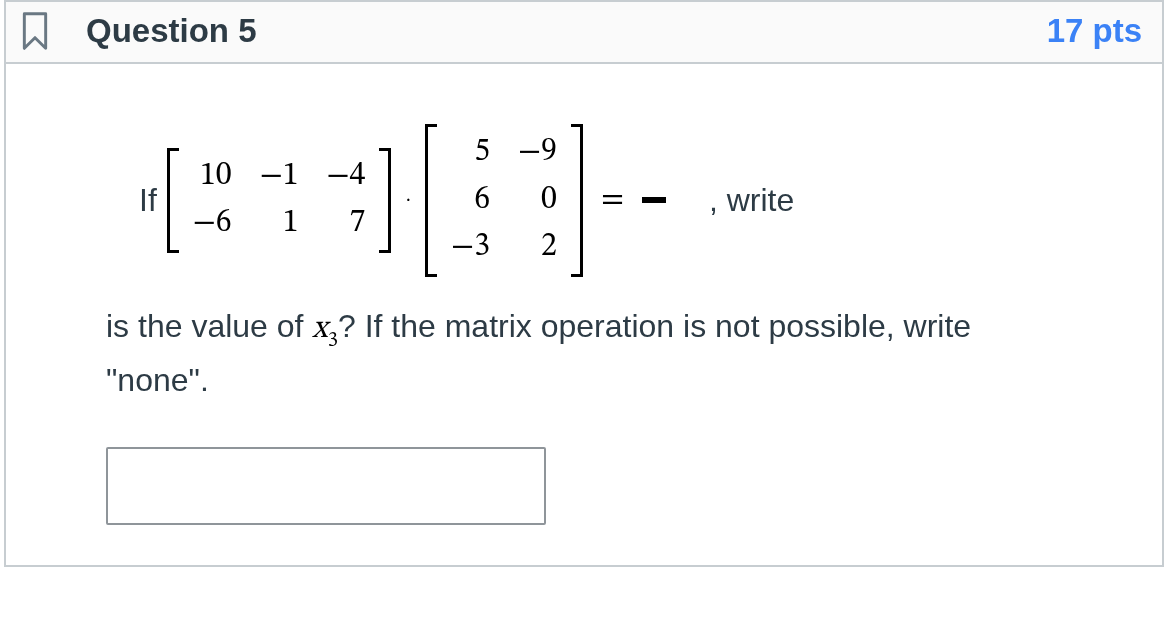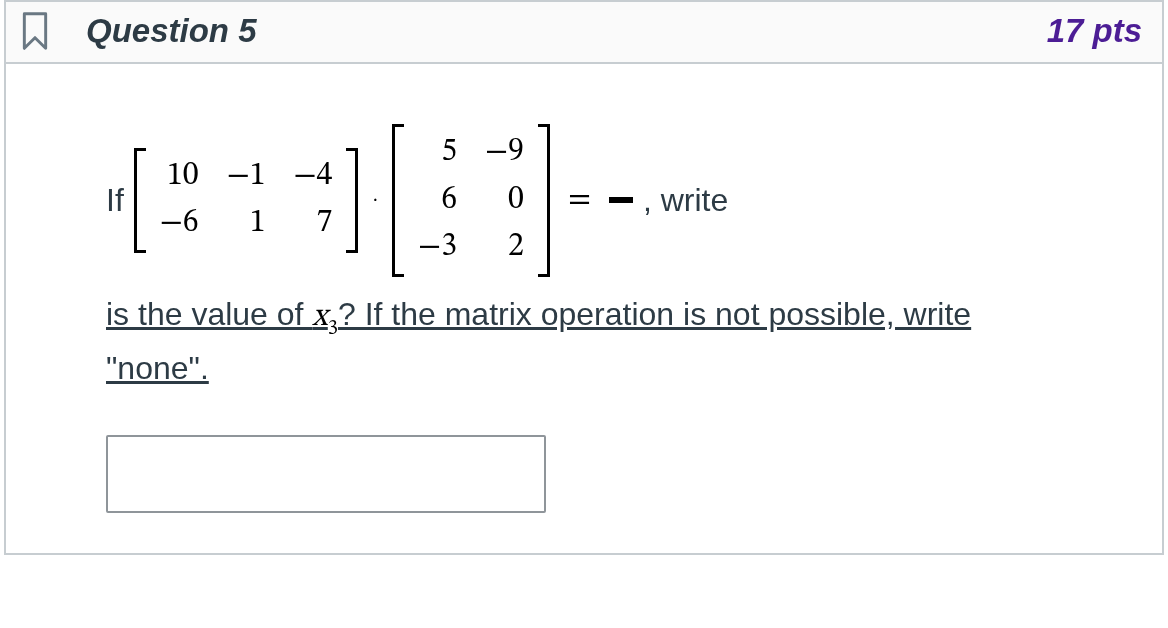--- a/index.html
+++ b/index.html
@@ -14,58 +14,58 @@
     .question-card {
       border: 2px solid #c7cdd1;
       margin: 0 4px;
     }
     .question-header {
       display: flex;
       align-items: center;
       border-bottom: 2px solid #c7cdd1;
       padding: 8px 20px 10px 8px;
       background: #fafafa;
-      font-style: italic;
     }
     .bookmark-icon {
       width: 42px;
       height: 42px;
       display: flex;
       align-items: center;
       justify-content: center;
       margin-right: 30px;
     }
     .bookmark-icon svg { display: block; }
     .question-title {
       font-size: 33px;
       font-weight: 700;
       color: #2d3b45;
       flex: 1;
     }
     .points {
       font-size: 33px;
       font-weight: 700;
-      color: #4c1d95;
+      color: #3b82f6;
     }
     .question-body {
       padding: 60px 90px 40px 100px;
     }
     .math-line {
       display: flex;
       align-items: center;
       flex-wrap: nowrap;
       font-family: "Cambria Math", "STIX Two Math", "Latin Modern Math", Georgia, serif;
       font-size: 32px;
       color: #000;
       gap: 10px;
     }
     .lead-text, .trail-text {
       font-family: "Helvetica Neue", Helvetica, Arial, sans-serif;
       font-size: 32px;
       color: #2d3b45;
+      margin-left: 33px;
     }
     .matrix {
       display: inline-flex;
       align-items: stretch;
     }
     .bracket {
       width: 12px;
       position: relative;
     }
     .bracket::before, .bracket::after {
@@ -117,23 +117,22 @@
       font-size: 20px;
       padding: 0 4px;
     }
     .eq {
       padding: 0 8px;
     }
     .continuation {
       font-family: "Helvetica Neue", Helvetica, Arial, sans-serif;
       font-size: 32px;
       color: #2d3b45;
-      margin-top: 12px;
+      margin-top: 24px;
       line-height: 1.6;
-      text-decoration: underline;
     }
     .xvar {
       font-family: "Cambria Math", "STIX Two Math", Georgia, serif;
       font-style: italic;
       color: #000;
     }
     .answer-input {
       margin-top: 40px;
       width: 440px;
       height: 78px;

